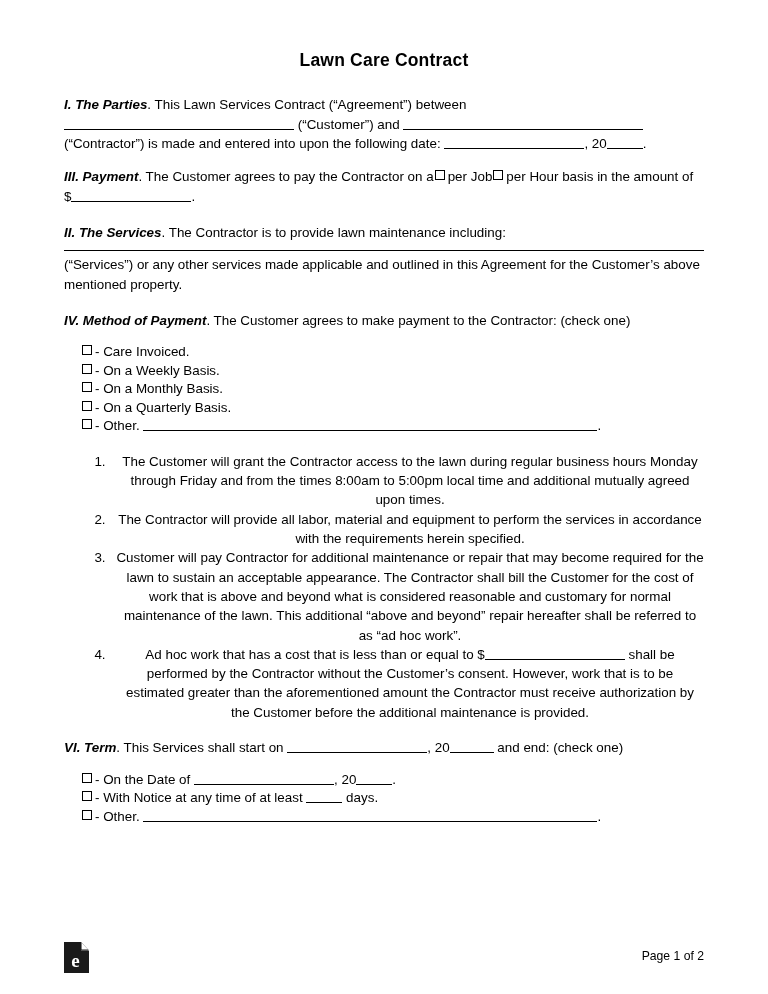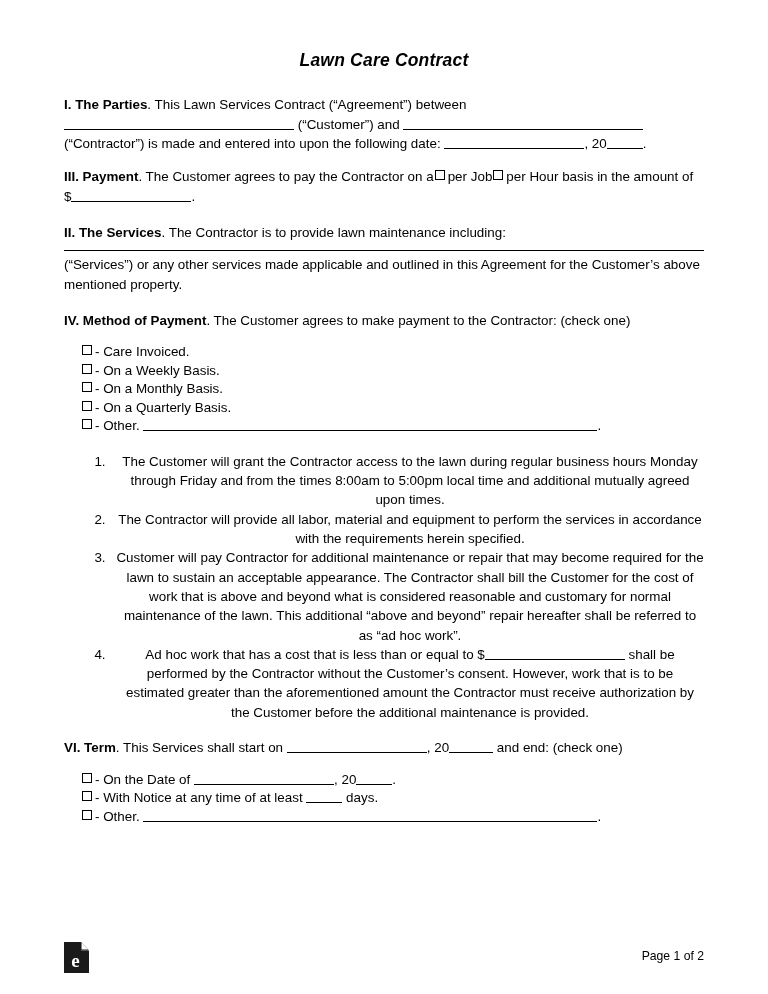--- a/index.html
+++ b/index.html
@@ -32,32 +32,31 @@
     width: 640px;
   }
 
   .doc-title {
     text-align: center;
     font-size: 17.5px;
     font-weight: bold;
     letter-spacing: 0.2px;
     margin: 0 0 24px 0;
     line-height: 1.2;
-    font-style: italic;
   }
 
   .para {
     font-size: 13.4px;
     line-height: 1.47;
     margin: 0 0 16px 0;
     text-align: left;
   }
   .para.tight { margin-bottom: 13px; }
 
-  .sec-num { font-weight: bold; }
+  .sec-num { font-weight: bold; font-style: italic; }
 
   
   .blank {
     display: inline-block;
     border-bottom: 1.4px solid #000;
     height: 0.95em;
     vertical-align: baseline;
     margin-bottom: -1px;
   }
   .b-w230 { width: 230px; }

